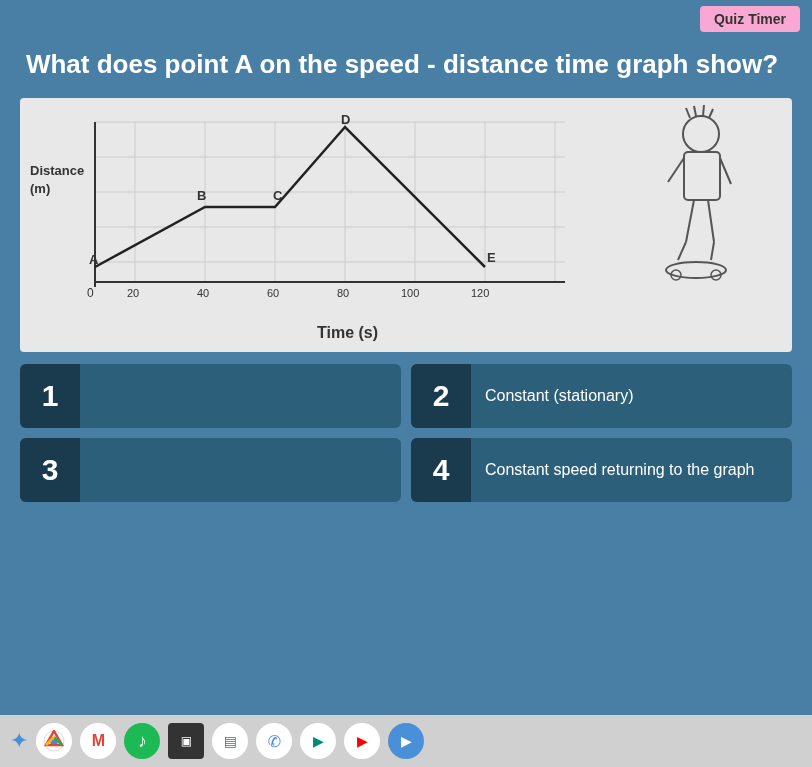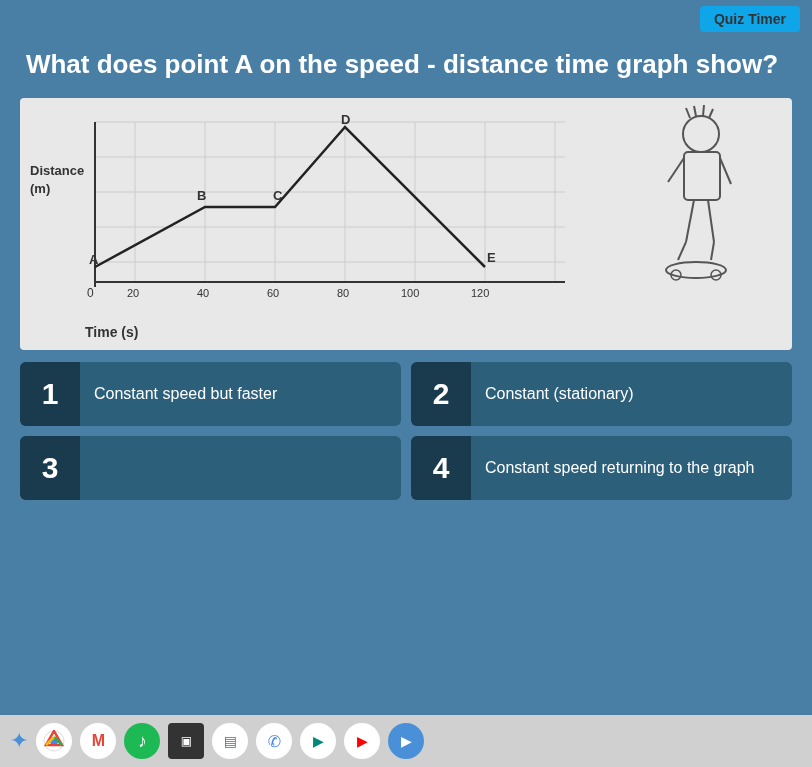--- a/index.html
+++ b/index.html
@@ -13,21 +13,21 @@
     }
 
     
     .top-bar {
       background: #4a7fa5;
       display: flex;
       justify-content: flex-end;
       padding: 6px 12px;
     }
     .quiz-timer-btn {
-      background: #0ea5e9;
+      background: #f9a8d4;
       border: none;
       border-radius: 4px;
       padding: 5px 14px;
       font-size: 14px;
       font-weight: bold;
       cursor: pointer;
       color: #333;
     }
 
     
@@ -70,21 +70,22 @@
       line-height: 1.4;
       font-weight: bold;
     }
 
     svg.graph-svg {
       display: block;
       margin-left: 55px;
     }
 
     .x-label {
-      font-size: 14px;
+      text-align: center;
+      font-size: 16px;
       color: #333;
       font-weight: bold;
       margin-left: 55px;
       margin-top: 2px;
     }
 
     
     .person-area {
       flex: 1;
       display: flex;
@@ -249,21 +250,20 @@
 
       <line x1="40" y1="140" x2="32" y2="158" stroke="#555" stroke-width="2"></line>
       <line x1="68" y1="140" x2="65" y2="158" stroke="#555" stroke-width="2"></line>
     </svg>
   </div>
 </div>
 
 <div class="answers-area">
   <button class="answer-btn">
     <div class="answer-num">1</div>
-    <div class="answer-text">Constant speed but faster</div>
   </button>
   <button class="answer-btn">
     <div class="answer-num">2</div>
     <div class="answer-text">Constant (stationary)</div>
   </button>
   <button class="answer-btn">
     <div class="answer-num">3</div>
   </button>
   <button class="answer-btn">
     <div class="answer-num">4</div>

